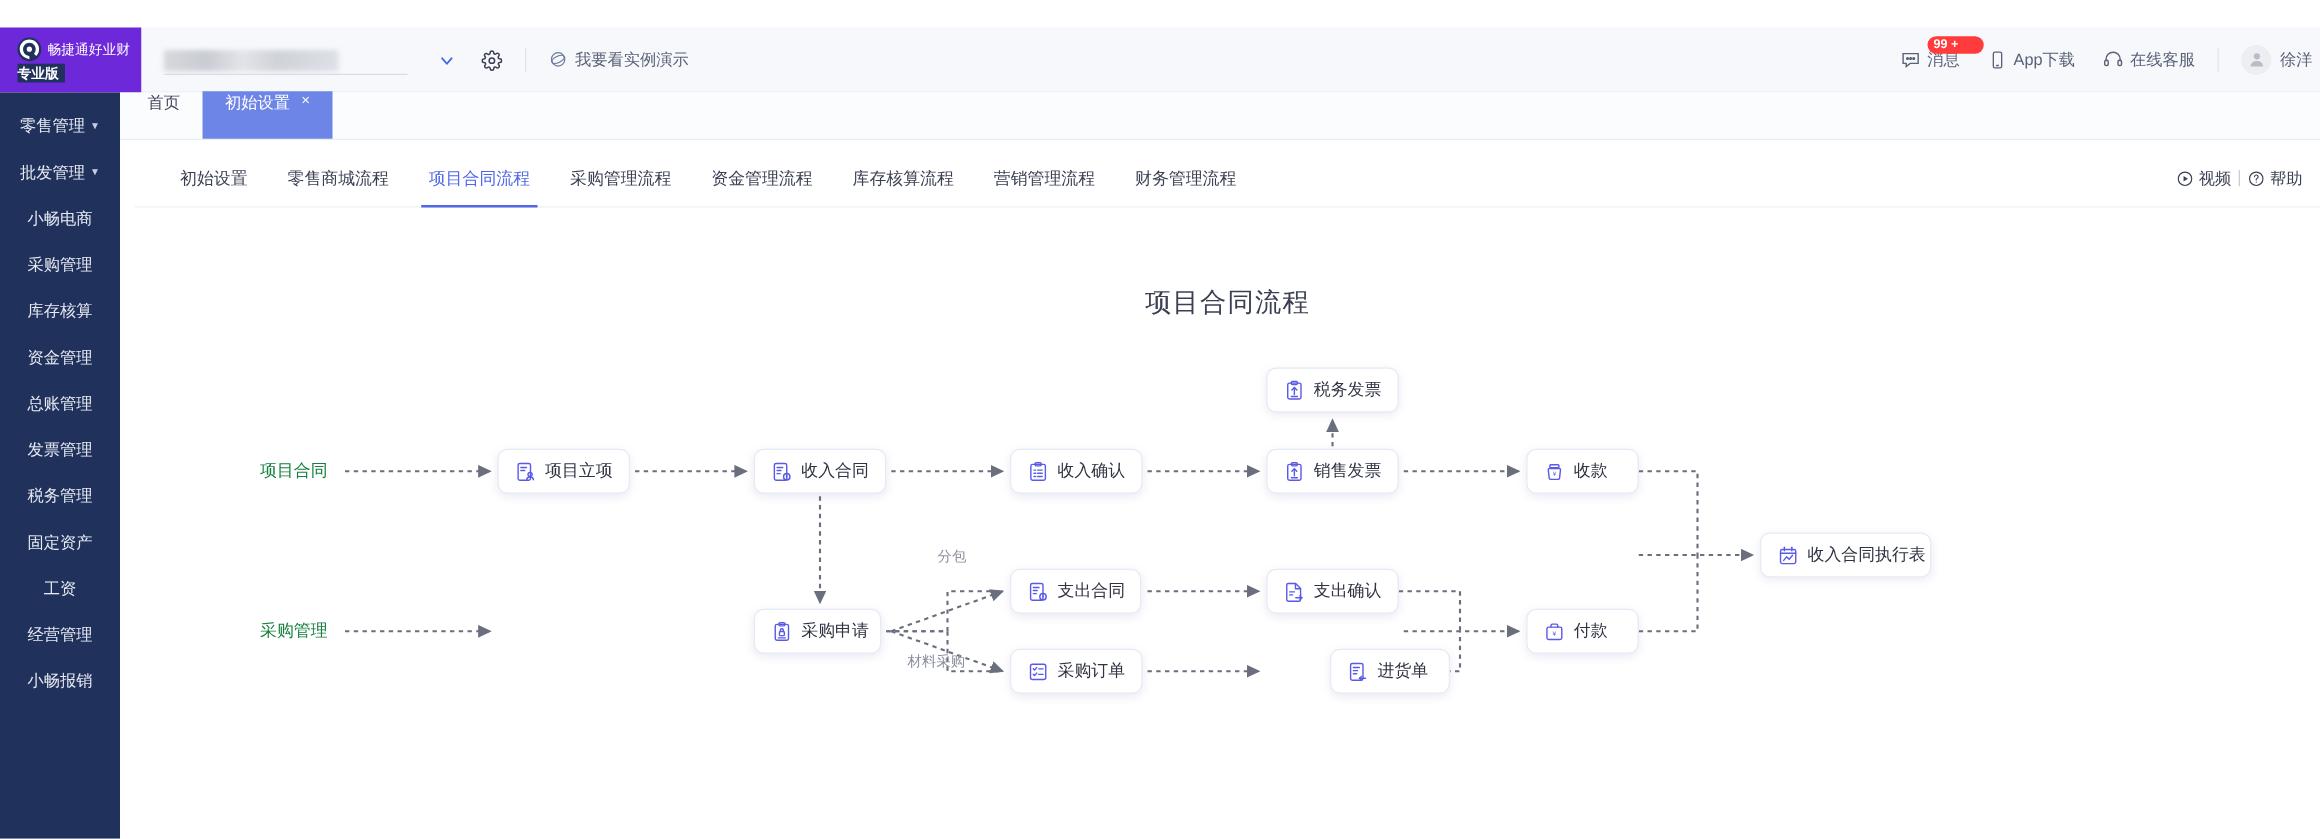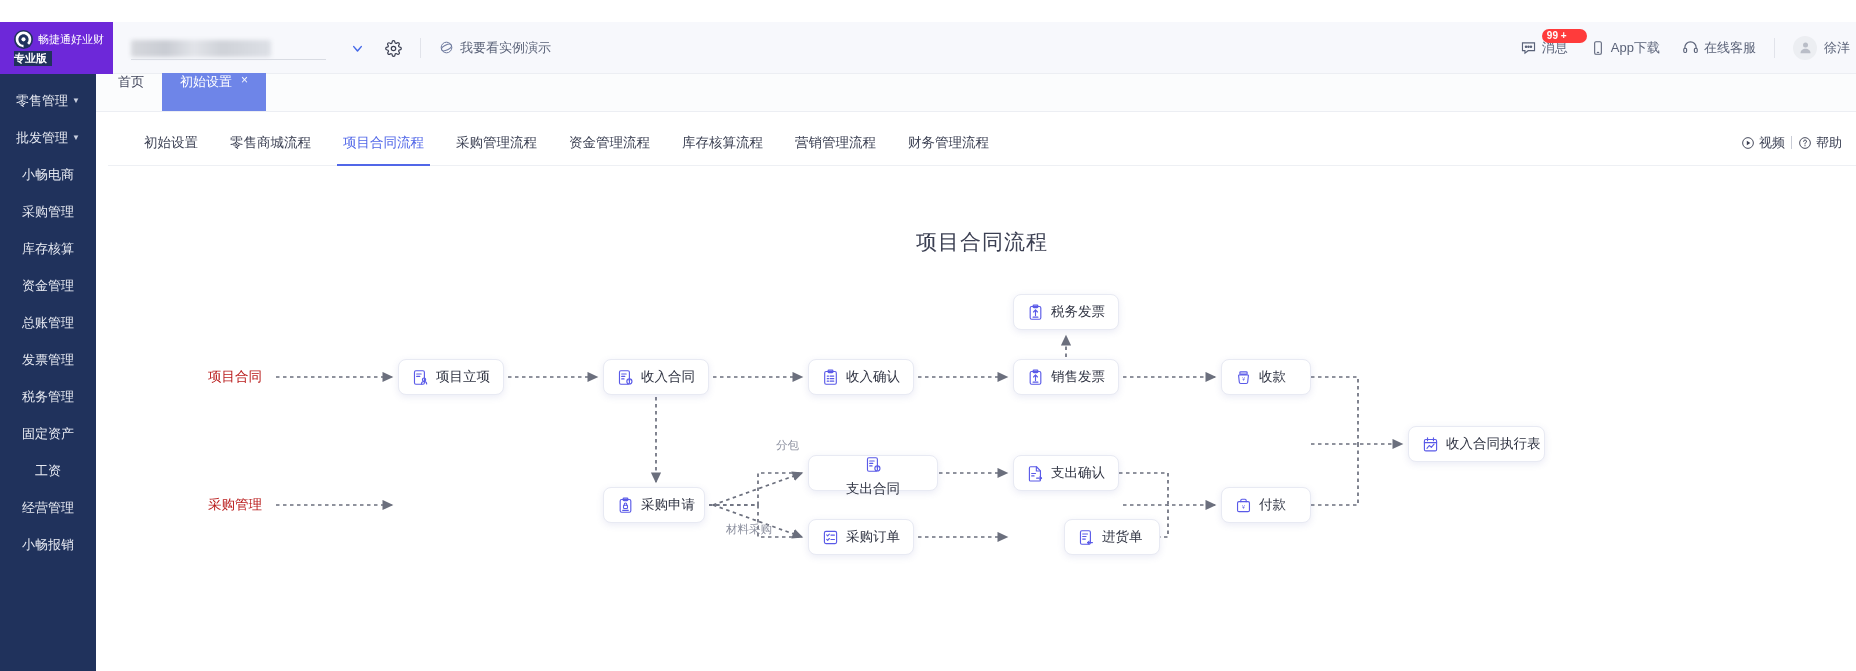--- a/index.html
+++ b/index.html
@@ -133,21 +133,21 @@
   .canvas { position:relative; width:1748px; height:420px; }
   .node {
     position:absolute; height:36px; background:#fff;
     border:1px solid #e8eaf3; border-radius:8px;
     box-shadow:0 2px 7px rgba(90,104,180,0.13);
     display:flex; align-items:center; gap:7px; padding:0 13px;
     font-size:13.5px; color:#2f3342; white-space:nowrap; cursor:pointer;
   }
   .node .nic { width:17px; height:17px; flex:none; display:block; }
   .row-label {
-    position:absolute; font-size:13.5px; color:#b91c1c; white-space:nowrap;
+    position:absolute; font-size:13.5px; color:#15803d; white-space:nowrap;
   }
   .edge-label {
     position:absolute; font-size:11.5px; color:#8b8f9e; white-space:nowrap;
   }
   svg.wires { position:absolute; left:0; top:0; width:1748px; height:420px; overflow:visible;}
 </style>
 </head>
 <body>
 
 <div id="app">
@@ -380,21 +380,21 @@
 
           <path d="M1203 249 H1250 V188"></path>
         </g>
       </svg>
 
       <div id="row-labels">
           <div class="row-label" style="left: 100px; top: 112px;">项目合同</div>
           <div class="row-label" style="left: 100px; top: 240px;">采购管理</div>
         </div>
       <div id="edge-labels">
-          <div class="edge-label" style="left: 668px; top: 182px;">分包</div>
+          <div class="edge-label" style="left: 642px; top: 182px;">分包</div>
           <div class="edge-label" style="left: 618px; top: 266px;">材料采购</div>
         </div>
       <div id="nodes">
           <div class="node" style="left: 290px; top: 103px; width: 106px;">
             <span style="display: flex; flex: 0 0 auto;">
               <svg class="nic" viewBox="0 0 24 24" fill="none" stroke="#5a5ae8" stroke-width="1.6" stroke-linecap="round" stroke-linejoin="round">
                 <rect x="3.5" y="2.5" width="14" height="19" rx="2"></rect>
                 <line x1="6.6" y1="7" x2="13" y2="7"></line>
                 <line x1="6.6" y1="10.5" x2="11" y2="10.5"></line>
                 <circle cx="17" cy="15" r="2.3"></circle>
@@ -482,21 +482,21 @@
               <svg class="nic" viewBox="0 0 24 24" fill="none" stroke="#5a5ae8" stroke-width="1.6" stroke-linecap="round" stroke-linejoin="round">
                 <rect x="4.5" y="3.5" width="15" height="18" rx="2"></rect>
                 <rect x="8.6" y="1.6" width="6.8" height="3.6" rx="1.2"></rect>
                 <rect x="9.2" y="11.6" width="5.6" height="4.6" rx="1"></rect>
                 <path d="M10.3 11.6v-1.4a1.7 1.7 0 0 1 3.4 0v1.4"></path>
                 <line x1="8" y1="18.8" x2="16" y2="18.8"></line>
               </svg>
             </span>
             <span>采购申请</span>
           </div>
-          <div class="node" style="left: 700px; top: 199px; width: 130px; flex-direction: column;">
+          <div class="node" style="left: 700px; top: 199px; width: 105px;">
             <span style="display: flex; flex: 0 0 auto;">
               <svg class="nic" viewBox="0 0 24 24" fill="none" stroke="#5a5ae8" stroke-width="1.6" stroke-linecap="round" stroke-linejoin="round">
                 <rect x="3.5" y="2.5" width="14" height="19" rx="2"></rect>
                 <line x1="6.6" y1="7" x2="13" y2="7"></line>
                 <line x1="6.6" y1="10.5" x2="11" y2="10.5"></line>
                 <line x1="6.6" y1="14" x2="10" y2="14"></line>
                 <circle cx="17.5" cy="17.5" r="3.6"></circle>
                 <text x="17.5" y="19.4" font-size="5" text-anchor="middle" fill="#5a5ae8" stroke="none">¥</text>
               </svg>
             </span>

